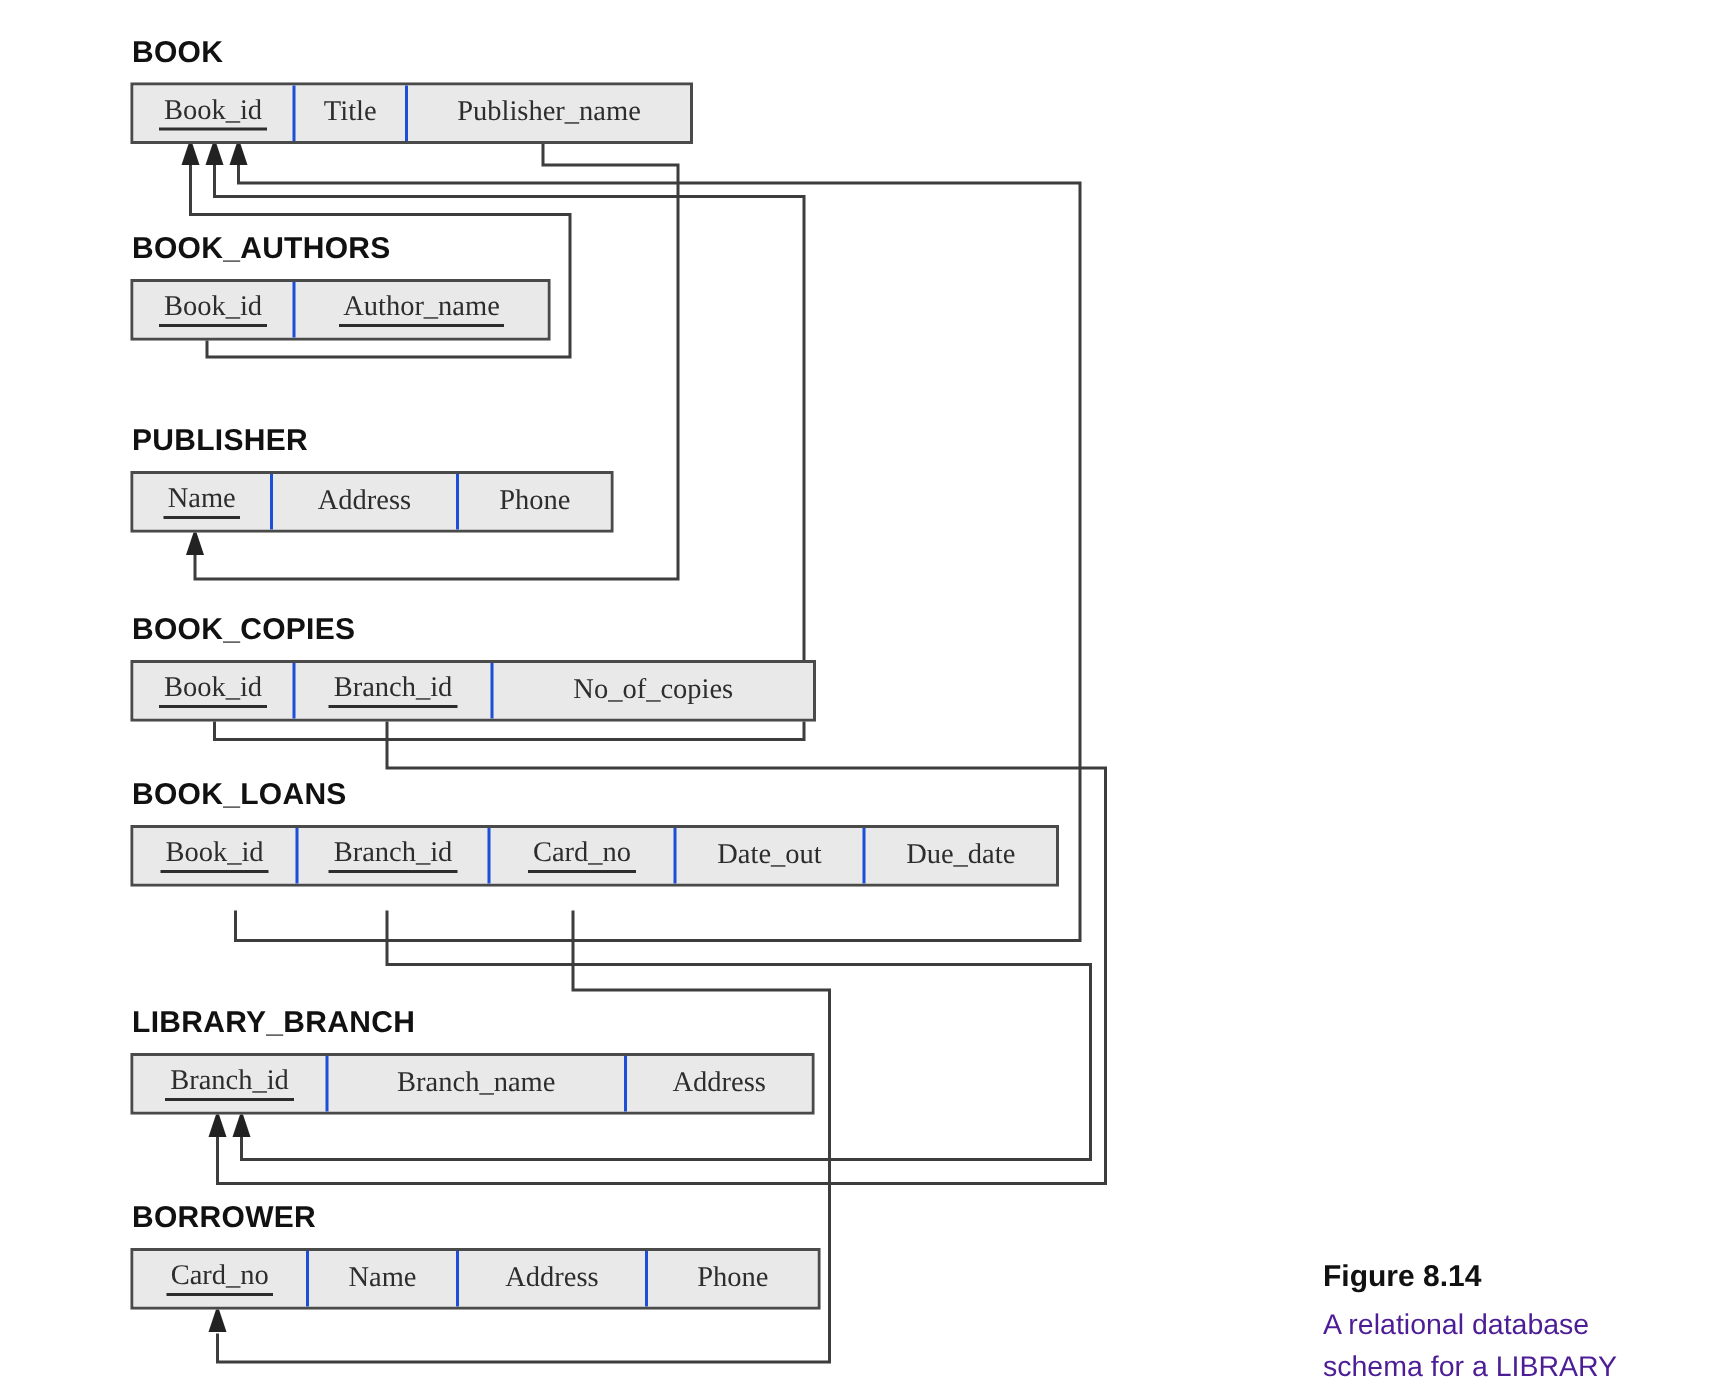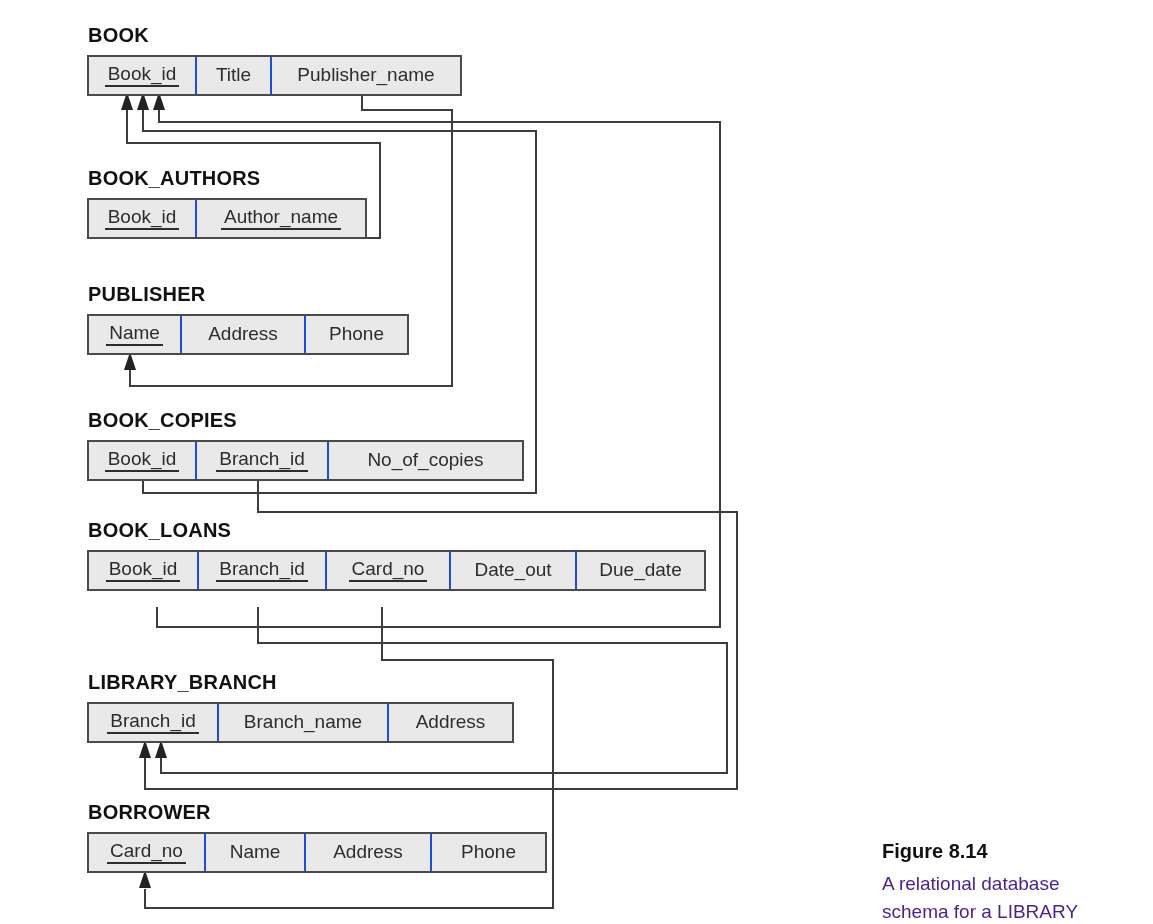--- a/index.html
+++ b/index.html
@@ -9,21 +9,21 @@
   }
   .connectors{position:absolute;left:0;top:0;width:1153px;height:924px;}
   .tbl{position:absolute;}
   .tname{
     position:absolute;bottom:calc(100% + 10px);left:1px;
     font-size:20px;font-weight:bold;color:#111111;letter-spacing:0.2px;white-space:nowrap;line-height:1;
   }
   .trow{display:flex;border:2px solid #4a4a4a;background:#e9e9e9;width:max-content;}
   .cell{
     height:37px;display:flex;align-items:center;justify-content:center;
-    font-size:19px;color:#2d2d2d;background:#e9e9e9;box-sizing:border-box;white-space:nowrap;
+    font-size:19px;color:#2d2d2d;background:#e9e9e9;box-sizing:border-box;white-space:nowrap;font-family:Liberation Serif, serif;
   }
   .cell + .cell{border-left:2px solid #1d4ed8;}
   .pk{border-bottom:2px solid #2d2d2d;padding:0 3px 1px 3px;line-height:1.1;}
   .lbl{padding:0 3px;line-height:1.1;}
   .caption{position:absolute;left:882px;top:840px;width:260px;}
   .caption-title{font-size:20px;font-weight:bold;color:#111111;margin-bottom:7px;}
   .caption-line{font-size:19px;color:#4c1d95;line-height:28px;}
 </style>
 </head>
 <body>
@@ -62,21 +62,21 @@
         </div>
       <div class="cell" style="width:75px">
           <span class="lbl">Title</span>
         </div>
       <div class="cell" style="width:190px">
           <span class="lbl">Publisher_name</span>
         </div>
     </div>
   </div>
 
-  <div class="tbl" style="left:87px;top:186px;margin-top:12px;">
+  <div class="tbl" style="left:87px;top:186px;">
     <div class="tname">BOOK_AUTHORS</div>
     <div class="trow">
       <div class="cell" style="width:106px">
           <span class="pk">Book_id</span>
         </div>
       <div class="cell" style="width:170px">
           <span class="pk">Author_name</span>
         </div>
     </div>
   </div>
@@ -98,21 +98,21 @@
 
   <div class="tbl" style="left:87px;top:440px;">
     <div class="tname">BOOK_COPIES</div>
     <div class="trow">
       <div class="cell" style="width:106px">
           <span class="pk">Book_id</span>
         </div>
       <div class="cell" style="width:132px">
           <span class="pk">Branch_id</span>
         </div>
-      <div class="cell" style="width:195px">
+      <div class="cell" style="width:215px">
           <span class="lbl">No_of_copies</span>
         </div>
     </div>
   </div>
 
   <div class="tbl" style="left:87px;top:550px;">
     <div class="tname">BOOK_LOANS</div>
     <div class="trow">
       <div class="cell" style="width:108px">
           <span class="pk">Book_id</span>
@@ -131,21 +131,21 @@
         </div>
     </div>
   </div>
 
   <div class="tbl" style="left:87px;top:702px;">
     <div class="tname">LIBRARY_BRANCH</div>
     <div class="trow">
       <div class="cell" style="width:128px">
           <span class="pk">Branch_id</span>
         </div>
-      <div class="cell" style="width:170px">
+      <div class="cell" style="width:199px">
           <span class="lbl">Branch_name</span>
         </div>
       <div class="cell" style="width:125px">
           <span class="lbl">Address</span>
         </div>
     </div>
   </div>
 
   <div class="tbl" style="left:87px;top:832px;">
     <div class="tname">BORROWER</div>

